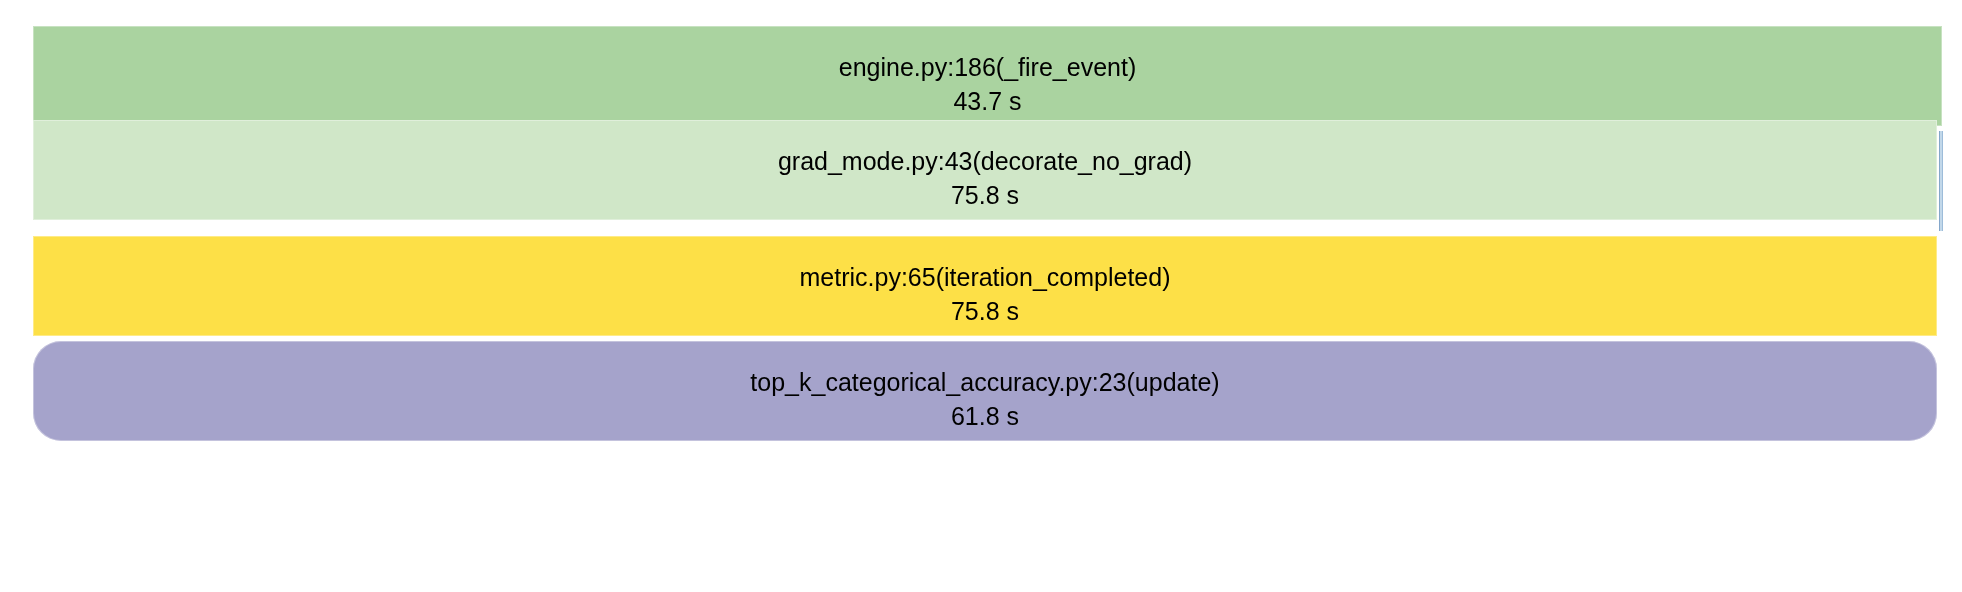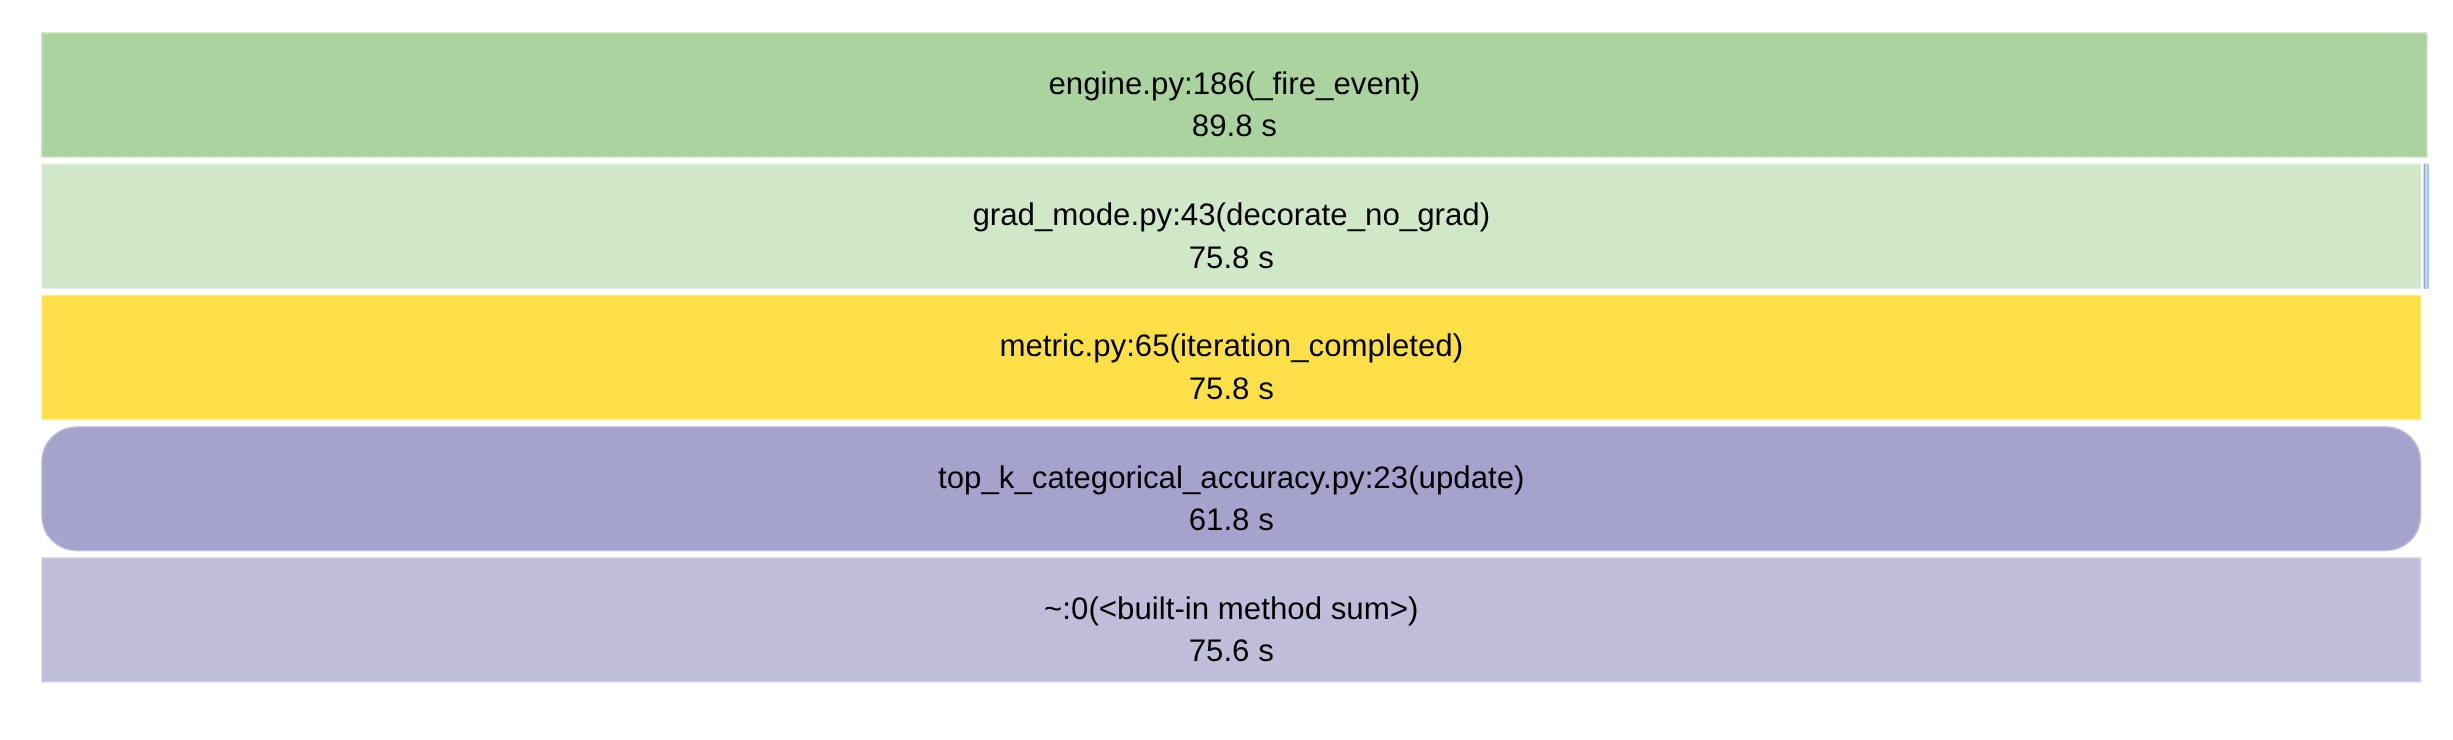--- a/index.html
+++ b/index.html
@@ -23,21 +23,21 @@
     display: flex;
     flex-direction: column;
     align-items: center;
     justify-content: flex-start;
     padding-top: 24px;
     box-shadow: inset 0 0 0 1px rgba(255,255,255,0.35);
     cursor: pointer;
     overflow: hidden;
   }
   .bar-0 { top: 26px;  width: 1909px; }
-  .bar-1 { top: 131px; width: 1904px; }
+  .bar-1 { top: 120px; width: 1904px; }
   .bar-2 { top: 236px; width: 1904px; }
   .bar-3 { top: 341px; width: 1904px; }
   .bar-4 { top: 446px; width: 1904px; }
   .sliver {
     position: absolute;
     top: 131px;
     left: 1939px;
     width: 4px;
     height: 100px;
     box-sizing: border-box;
@@ -53,38 +53,34 @@
     text-align: center;
   }
 </style>
 </head>
 <body>
 
 <div class="stage">
 
   <div class="bar bar-0" style="background-color: rgb(170, 211, 160);">
     <div class="frame-label">engine.py:186(_fire_event)</div>
-    <div class="frame-time">89.8 s</div>
+    <div class="frame-time">43.7 s</div>
   </div>
 
   <div class="bar bar-1" style="background-color: rgb(208, 231, 200);">
     <div class="frame-label">grad_mode.py:43(decorate_no_grad)</div>
     <div class="frame-time">75.8 s</div>
   </div>
 
   <div class="sliver" style="background-color: rgb(194, 216, 234);"></div>
 
   <div class="bar bar-2" style="background-color: #fde047;">
     <div class="frame-label">metric.py:65(iteration_completed)</div>
     <div class="frame-time">75.8 s</div>
   </div>
 
   <div class="bar bar-3" style="background-color: rgb(165, 163, 203); border-radius: 28px;">
     <div class="frame-label">top_k_categorical_accuracy.py:23(update)</div>
     <div class="frame-time">61.8 s</div>
   </div>
 
-  <div class="bar bar-4" style="background-color: rgb(191, 189, 218);">
-    <div class="frame-label">~:0(&lt;built-in method sum&gt;)</div>
-    <div class="frame-time">75.6 s</div>
-  </div>
 
 </div>
 
 </body></html>

